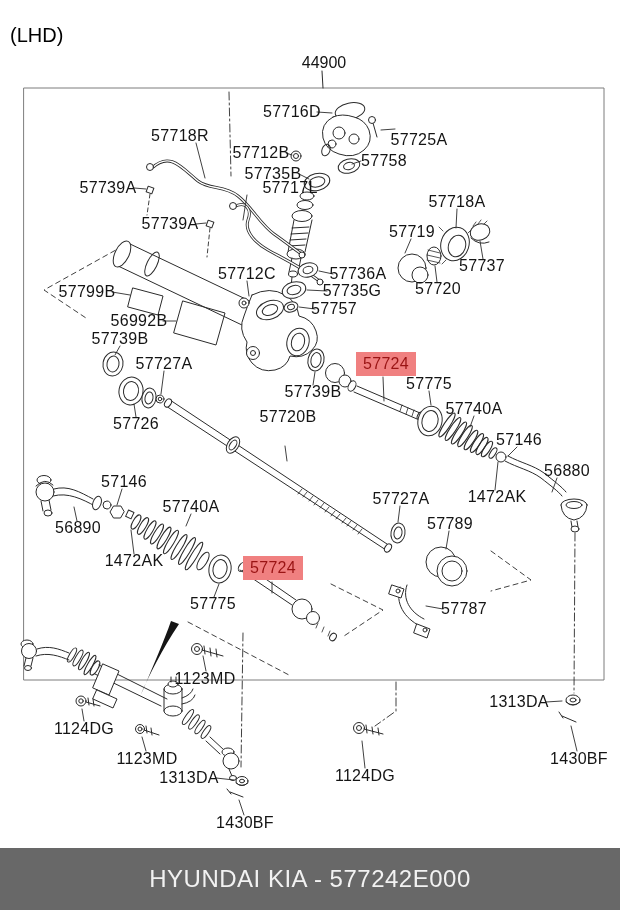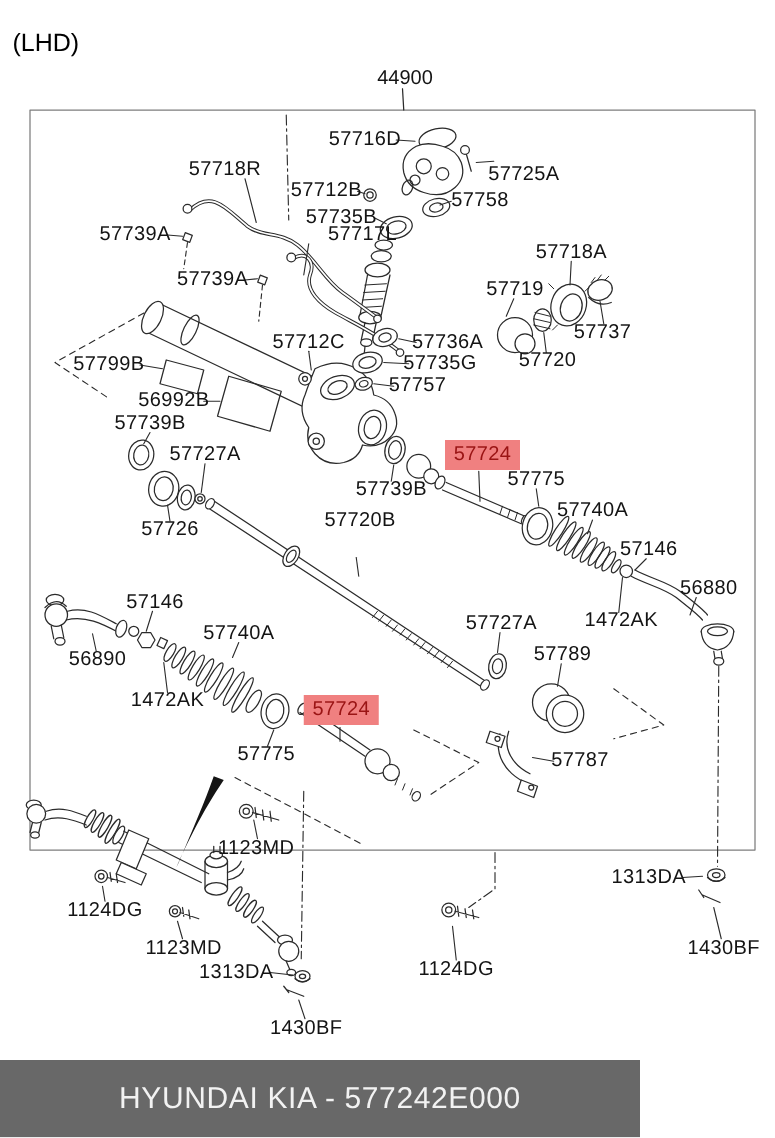--- a/index.html
+++ b/index.html
@@ -4,21 +4,21 @@
 <style>
   html,body{margin:0;padding:0;background:#fff;}
   #page{position:relative;width:620px;height:910px;background:#fff;overflow:hidden;
         font-family:"Liberation Sans",sans-serif;}
   svg{position:absolute;left:0;top:0;}
   .plabel{position:absolute;transform:translate(-50%,-50%);font-size:16px;color:#141414;
           white-space:nowrap;letter-spacing:.3px;line-height:1;}
   .plabel.hl{padding:4px 7px;font-weight:400;}
   .lhd{position:absolute;left:10px;top:14px;font-size:20px;color:#000000;margin-top:10px;}
   .asm{position:absolute;left:324px;top:54px;transform:translateX(-50%);font-size:16px;color:#141414;}
-  .footer{position:absolute;left:0;top:848px;width:512px;height:62px;display:flex;
+  .footer{position:absolute;left:0;top:848px;width:620px;height:62px;display:flex;
           align-items:center;justify-content:center;gap:34px;font-size:24px;letter-spacing:.5px;}
 </style>
 </head>
 <body>
 
 <div id="page">
 
   <svg width="620" height="910" viewBox="0 0 620 910">
     <g fill="none" stroke="#2b2b2b" stroke-width="1" stroke-linecap="round" stroke-linejoin="round">
 

